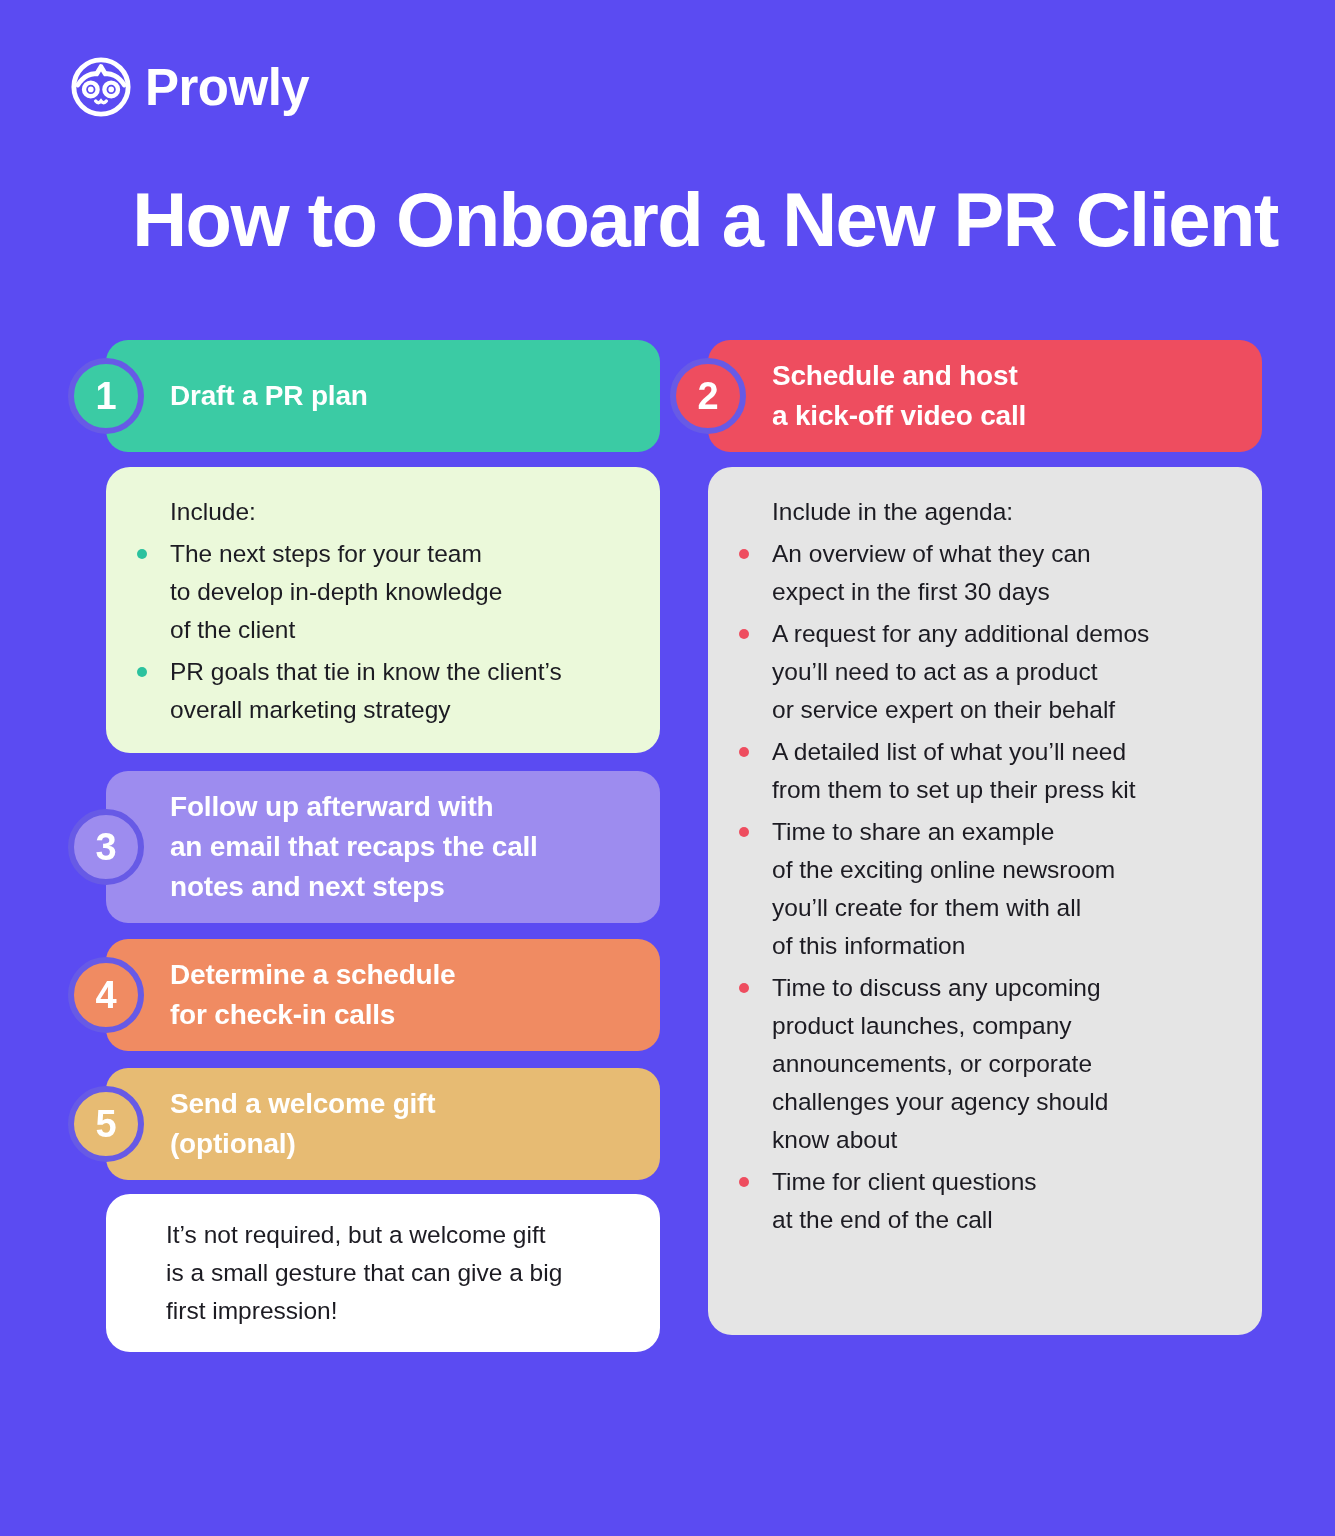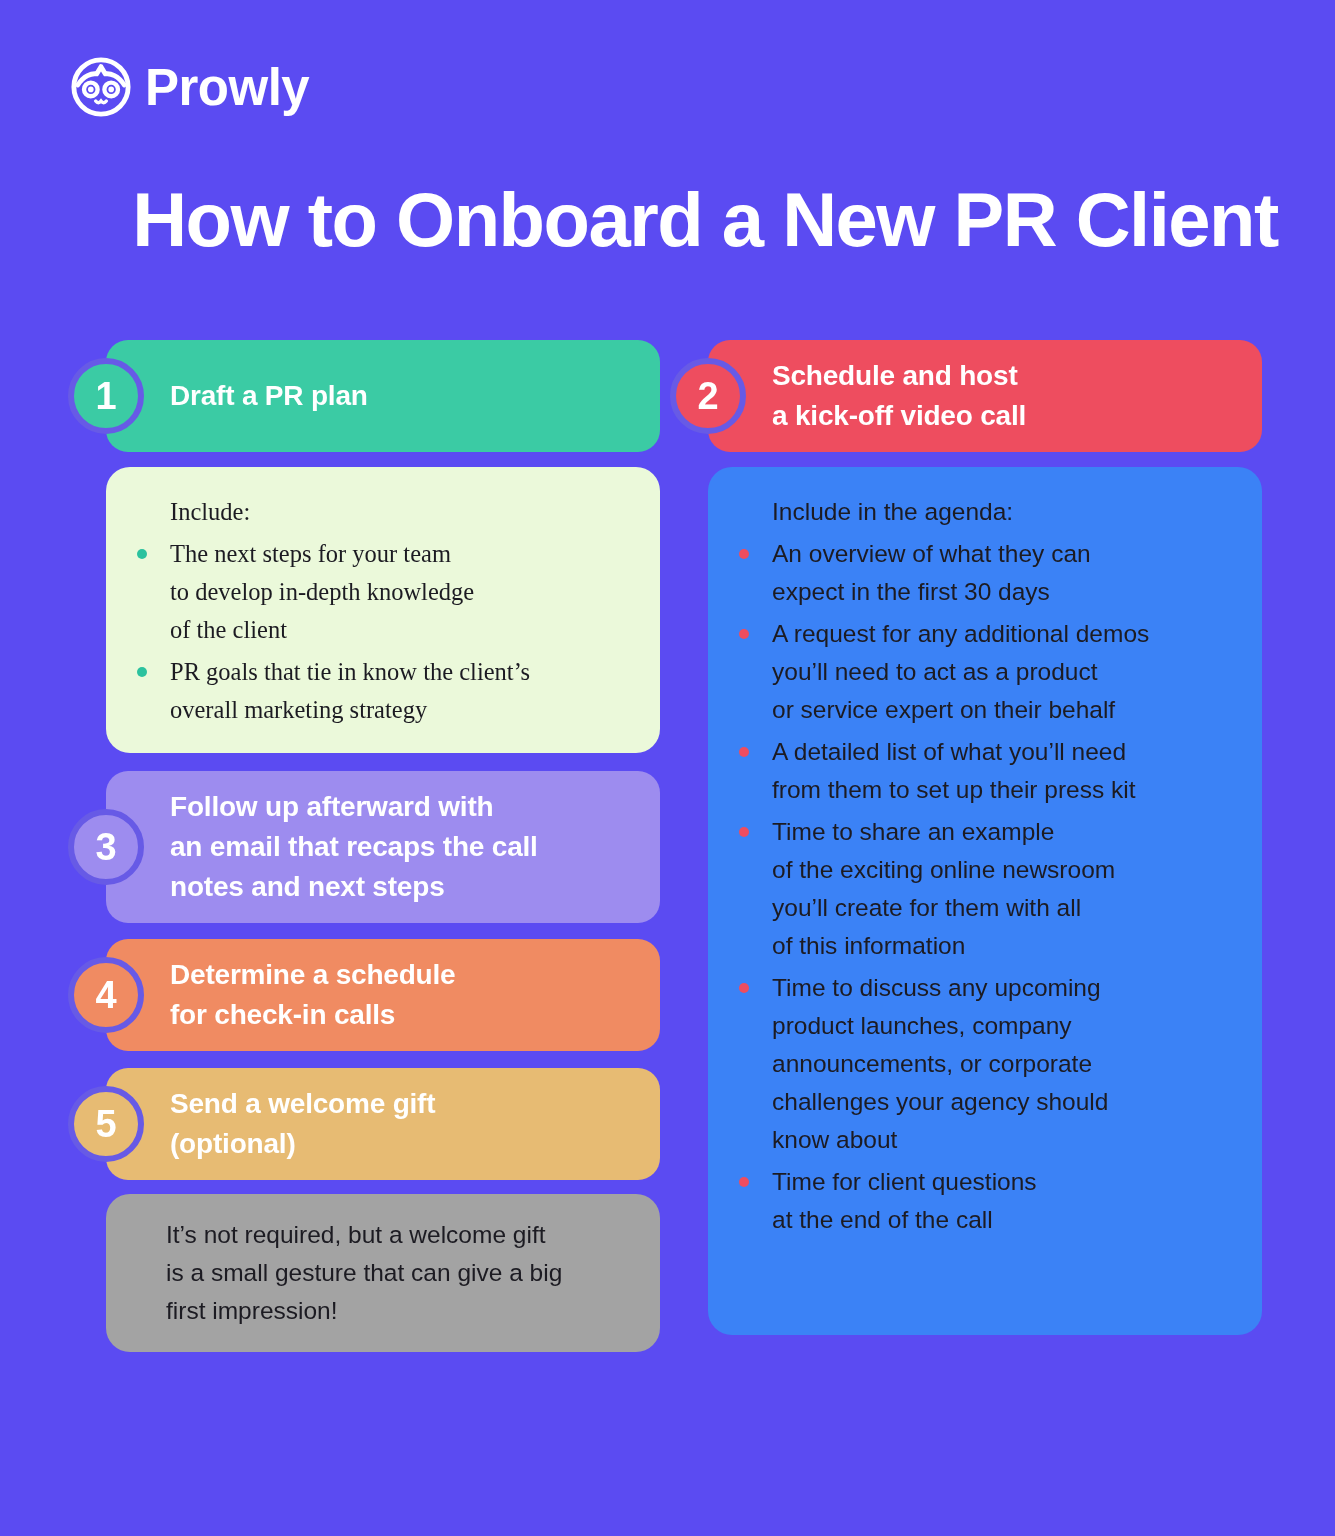--- a/index.html
+++ b/index.html
@@ -92,39 +92,39 @@
     content: "";
     position: absolute;
     left: -33px;
     top: 14px;
     width: 10px;
     height: 10px;
     border-radius: 50%;
   }
   .box-green { background: #EBF9DA; }
   .box-green li::before { background: #2BC29E; }
-  .box-pink  { background: #3b82f6; padding-bottom: 96px; }
+  .box-pink  { background: #e5e5e5; padding-bottom: 96px; }
   .box-pink  li::before { background: #EE4D5F; }
 
   .note {
     border-radius: 24px;
-    background: #a3a3a3;
+    background: #ffffff;
     padding: 22px 34px 22px 60px;
     box-sizing: border-box;
     color: #1C1B22;
     font-size: 24.5px;
     line-height: 38px;
     white-space: pre-line;
   }
 
   
   .mb-15 { margin-bottom: 15px; }
   .mb-16 { margin-bottom: 16px; }
   .mb-17 { margin-bottom: 17px; }
-  .mb-18 { margin-bottom: 18px; font-family: Liberation Serif, serif; }
+  .mb-18 { margin-bottom: 18px; }
   .mb-14 { margin-bottom: 14px; }
 </style>
 </head>
 <body>
 
 <div class="header">
   <div class="logo">
     <svg width="62" height="62" viewBox="0 0 64 64" aria-hidden="true">
       <circle cx="32" cy="32" r="28" fill="none" stroke="#ffffff" stroke-width="5"></circle>
       <path d="M8 30 C 14 20.5 22.5 17.5 27.5 18.5 L 32 11 L 36.5 18.5 C 41.5 17.5 50 20.5 56 30" fill="none" stroke="#ffffff" stroke-width="5" stroke-linecap="round" stroke-linejoin="round"></path>

